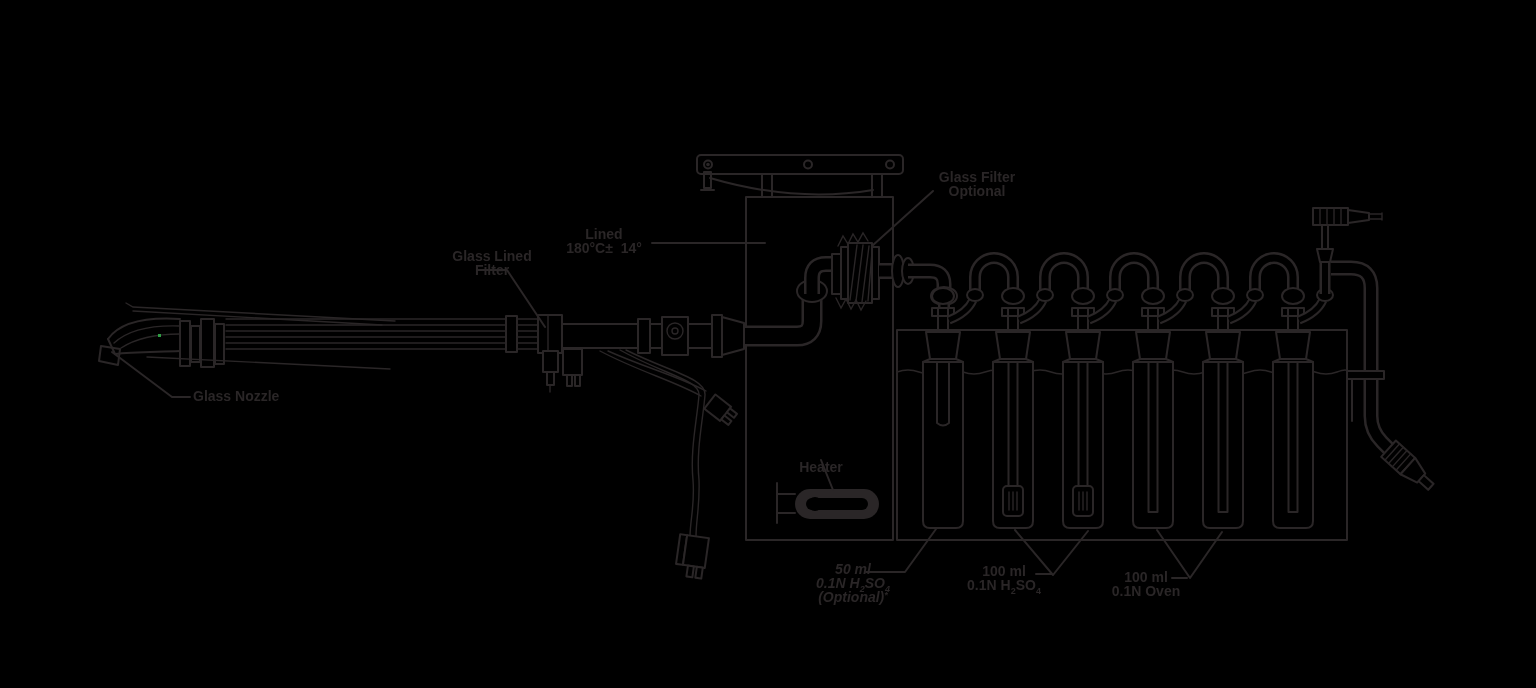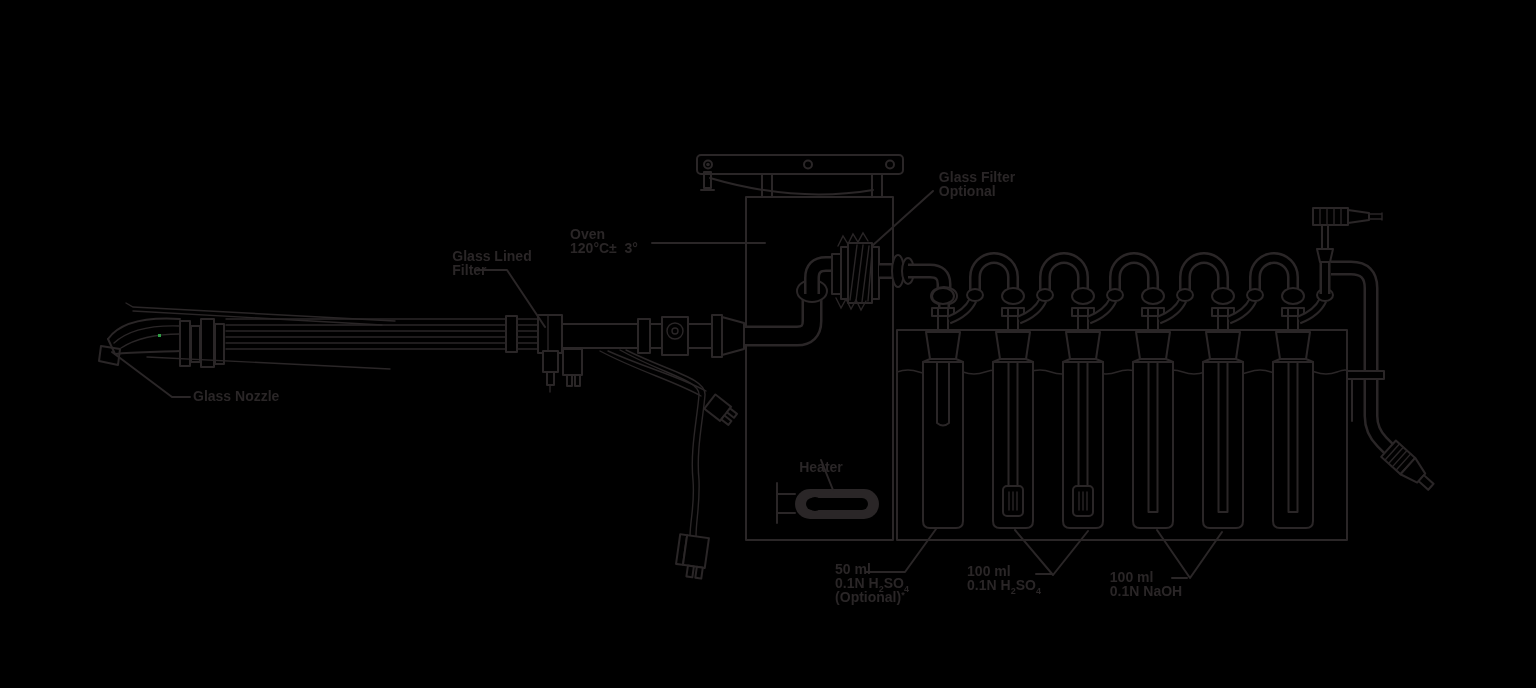--- a/index.html
+++ b/index.html
@@ -10,21 +10,21 @@
   
   .s  {stroke:var(--ink);stroke-width:2;fill:none;stroke-linecap:round;stroke-linejoin:round;}
   .s1 {stroke:var(--ink);stroke-width:1.4;fill:none;stroke-linecap:round;}
   .fb {fill:var(--bg);stroke:var(--ink);stroke-width:2;stroke-linejoin:round;}
   .fi {fill:var(--ink);stroke:none;}
   .co {stroke:var(--ink);fill:none;stroke-linecap:butt;}
   .ci {stroke:var(--bg);fill:none;stroke-linecap:butt;}
   .grn{fill:var(--green);stroke:none;}
   
   .lbl{position:absolute;font-weight:700;font-size:14px;line-height:14px;color:var(--ink);
-       text-align:left;white-space:pre;transform:translateX(-50%);}
+       text-align:center;white-space:pre;transform:translateX(-50%);}
   .lbl-l{transform:none;text-align:right;}
   .lbl sub{font-size:9px;vertical-align:-4px;line-height:0;}
   .lbl sup{font-size:9px;vertical-align:4px;line-height:0;}
 </style>
 </head>
 <body>
 
 <div class="stage">
 <svg width="1536" height="688" viewBox="0 0 1536 688">
 
@@ -239,24 +239,24 @@
     <path class="s" d="M1172,578 H1187 M1157,530 L1190,578 L1222,532"></path>
   </g>
 
   <rect x="158" y="334" width="3" height="3" class="grn"></rect>
 </svg>
 
   <div class="lbl lbl-l" style="left:193px;top:389px;"><span>Glass Nozzle</span></div>
 
   <div class="lbl" style="left:452px;top:249px;margin-left:40px;"><span>Glass Lined</span><br><span>Filter</span></div>
 
-  <div class="lbl" style="left:604px;top:227px;"><span>Oven</span><br><span>120°C±  3°</span></div>
+  <div class="lbl" style="left:604px;top:227px;"><span>Lined</span><br><span>180°C±  14°</span></div>
 
   <div class="lbl" style="left:977px;top:170px;"><span>Glass Filter</span><br><span>Optional</span></div>
 
   <div class="lbl" style="left:821px;top:460px;"><span>Heater</span></div>
 
-  <div class="lbl" style="left:872px;top:562px;"><span>50 ml</span><br><span>0.1N H</span><sub>2</sub><span>SO</span><sub>4</sub><br><span>(Optional)</span><sup>*</sup></div>
+  <div class="lbl" style="left:853px;top:562px;font-style:italic;"><span>50 ml</span><br><span>0.1N H</span><sub>2</sub><span>SO</span><sub>4</sub><br><span>(Optional)</span><sup>*</sup></div>
 
   <div class="lbl" style="left:1004px;top:564px;"><span>100 ml</span><br><span>0.1N H</span><sub>2</sub><span>SO</span><sub>4</sub></div>
 
-  <div class="lbl" style="left:1146px;top:570px;"><span>100 ml</span><br><span>0.1N NaOH</span></div>
+  <div class="lbl" style="left:1146px;top:570px;"><span>100 ml</span><br><span>0.1N Oven</span></div>
 </div>
 
 </body></html>

